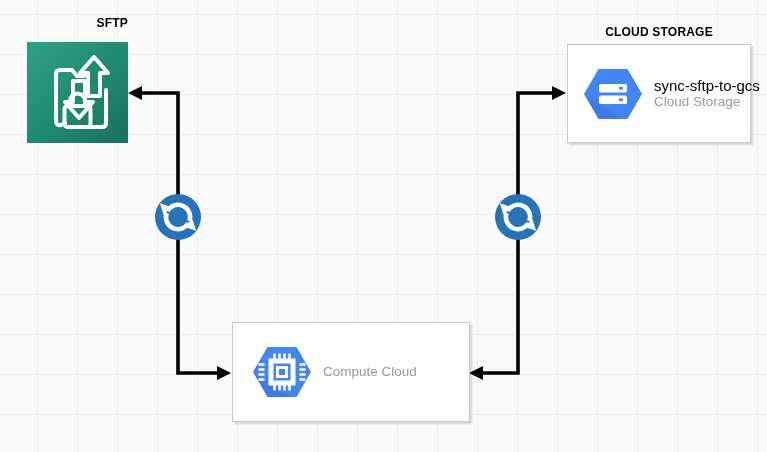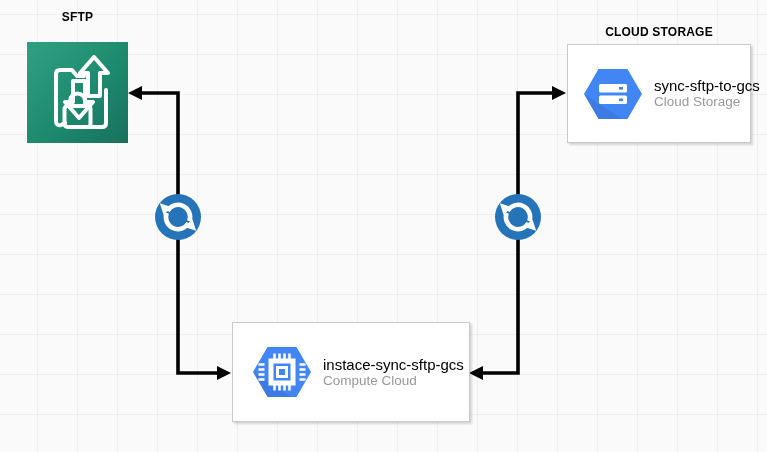--- a/index.html
+++ b/index.html
@@ -11,21 +11,21 @@
       linear-gradient(to bottom, #efefef 1px, transparent 1px);
     background-size:40px 40px;
     background-position:37px 14px;
     font-family:"Liberation Sans", sans-serif;
   }
   .connector-layer { position:absolute; left:0; top:0; z-index:1; }
   .node-label {
     position:absolute; z-index:3; font-size:12px; font-weight:700; color:#000;
     text-align:center; letter-spacing:0.2px;
   }
-  .sftp-label { left:27px; top:10px; width:101px; }
+  .sftp-label { left:27px; top:16px; width:101px;text-align:right; }
   .cs-label   { left:567px; top:25px; width:184px; }
   .vm-label   { left:232px; top:300px; width:238px; }
   .sftp-node {
     position:absolute; z-index:2; left:27px; top:42px; width:101px; height:101px;
     background:linear-gradient(135deg, #30a083 0%, #1d8a6e 55%, #17705d 100%);
   }
   .sftp-node svg { display:block; width:101px; height:101px; }
   .gbox {
     position:absolute; z-index:2; box-sizing:border-box;
     background:#ffffff; border:1px solid #c9c9c9;
@@ -110,21 +110,20 @@
         <rect x="5.5" y="31.25" width="6" height="2.5"></rect>
         <rect x="46.5" y="16.25" width="6" height="2.5"></rect>
         <rect x="46.5" y="21.25" width="6" height="2.5"></rect>
         <rect x="46.5" y="26.25" width="6" height="2.5"></rect>
         <rect x="46.5" y="31.25" width="6" height="2.5"></rect>
       </g>
       <rect x="18" y="14" width="22" height="22" fill="none" stroke="#ffffff" stroke-width="5"></rect>
       <rect x="24.5" y="20.5" width="9" height="9" fill="none" stroke="#ffffff" stroke-width="3"></rect>
     </svg>
     <div class="box-text">
-      <div class="box-title">instace-sync-sftp-gcs</div>
       <div class="box-subtitle">Compute Cloud</div>
     </div>
   </div>
 
   <div class="sync-badge sync-left">
     <svg viewBox="0 0 48 48">
       <circle cx="24" cy="24" r="23" fill="#2573b9"></circle>
       <path d="M 13.6,18 A 12,12 0 0 1 35.3,28.1" stroke="#ffffff" stroke-width="4.6" fill="none"></path>
       <polygon points="5.8,10.2 17.5,14.1 9.7,21.9" fill="#ffffff"></polygon>
       <path d="M 34.4,30 A 12,12 0 0 1 12.7,19.9" stroke="#ffffff" stroke-width="4.6" fill="none"></path>

